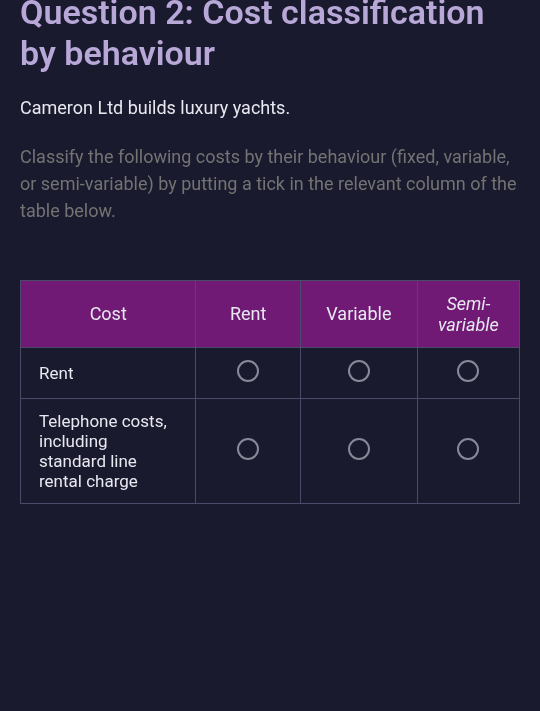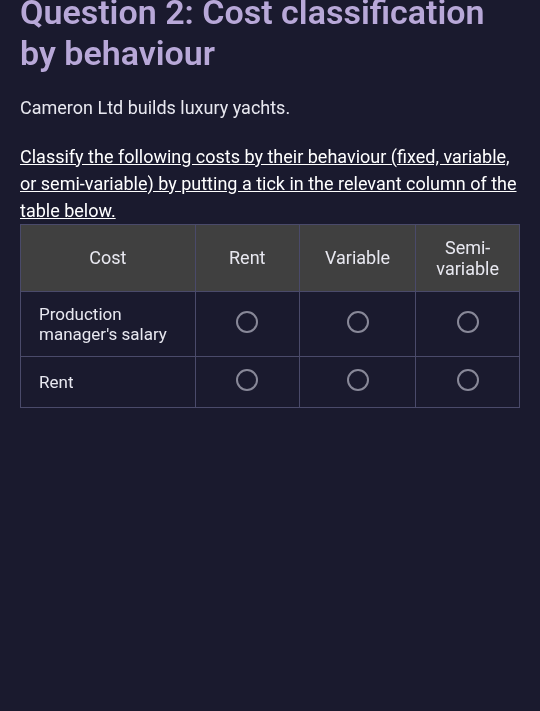--- a/index.html
+++ b/index.html
@@ -27,37 +27,37 @@
     .intro-text {
       font-size: 18px;
       line-height: 1.5;
       margin-bottom: 22px;
       color: #e8e8f0;
       margin-top: 17px;
     }
     .instruction-text {
       font-size: 18px;
       line-height: 1.5;
-      color: #ffffff;
-      text-decoration: underline;
+      margin-bottom: 56px;
+      color: #737373;
     }
     .cost-table {
       width: 100%;
       border-collapse: collapse;
       border: 1px solid #4a4a6a;
     }
     .cost-table th,
     .cost-table td {
       border: 1px solid #4a4a6a;
       padding: 12px 18px;
       text-align: left;
       vertical-align: middle;
     }
     .cost-table th {
-      background-color: #404040;
+      background-color: #701a75;
       font-weight: 400;
       font-size: 18px;
       text-align: center;
       color: #e8e8f0;
       margin-top: 21px;
     }
     .cost-table th:first-child {
       text-align: center;
     }
     .cost-table td {
@@ -81,20 +81,21 @@
       width: 168px;
     }
     .col-fixed {
       width: 100px;
     }
     .col-variable {
       width: 112px;
     }
     .col-semi {
       width: 96px;
+      font-style: italic;
     }
   </style>
 </head>
 <body>
 
 <h1 class="question-title">Question 2: Cost classification by behaviour</h1>
 
 <p class="intro-text">Cameron Ltd builds luxury yachts.</p>
 
 <p class="instruction-text">Classify the following costs by their behaviour (fixed, variable, or semi-variable) by putting a tick in the relevant column of the table below.</p>
@@ -103,25 +104,25 @@
   <thead>
     <tr>
       <th class="col-cost">Cost</th>
       <th class="col-fixed">Rent</th>
       <th class="col-variable">Variable</th>
       <th class="col-semi">Semi-variable</th>
     </tr>
   </thead>
   <tbody>
     <tr>
-      <td>Production manager's salary</td>
+      <td>Rent</td>
       <td class="radio-cell"><span class="radio-btn"></span></td>
       <td class="radio-cell"><span class="radio-btn"></span></td>
       <td class="radio-cell"><span class="radio-btn"></span></td>
     </tr>
     <tr>
-      <td>Rent</td>
+      <td>Telephone costs, including standard line rental charge</td>
       <td class="radio-cell"><span class="radio-btn"></span></td>
       <td class="radio-cell"><span class="radio-btn"></span></td>
       <td class="radio-cell"><span class="radio-btn"></span></td>
     </tr>
   </tbody>
 </table>
 
 </body></html>

